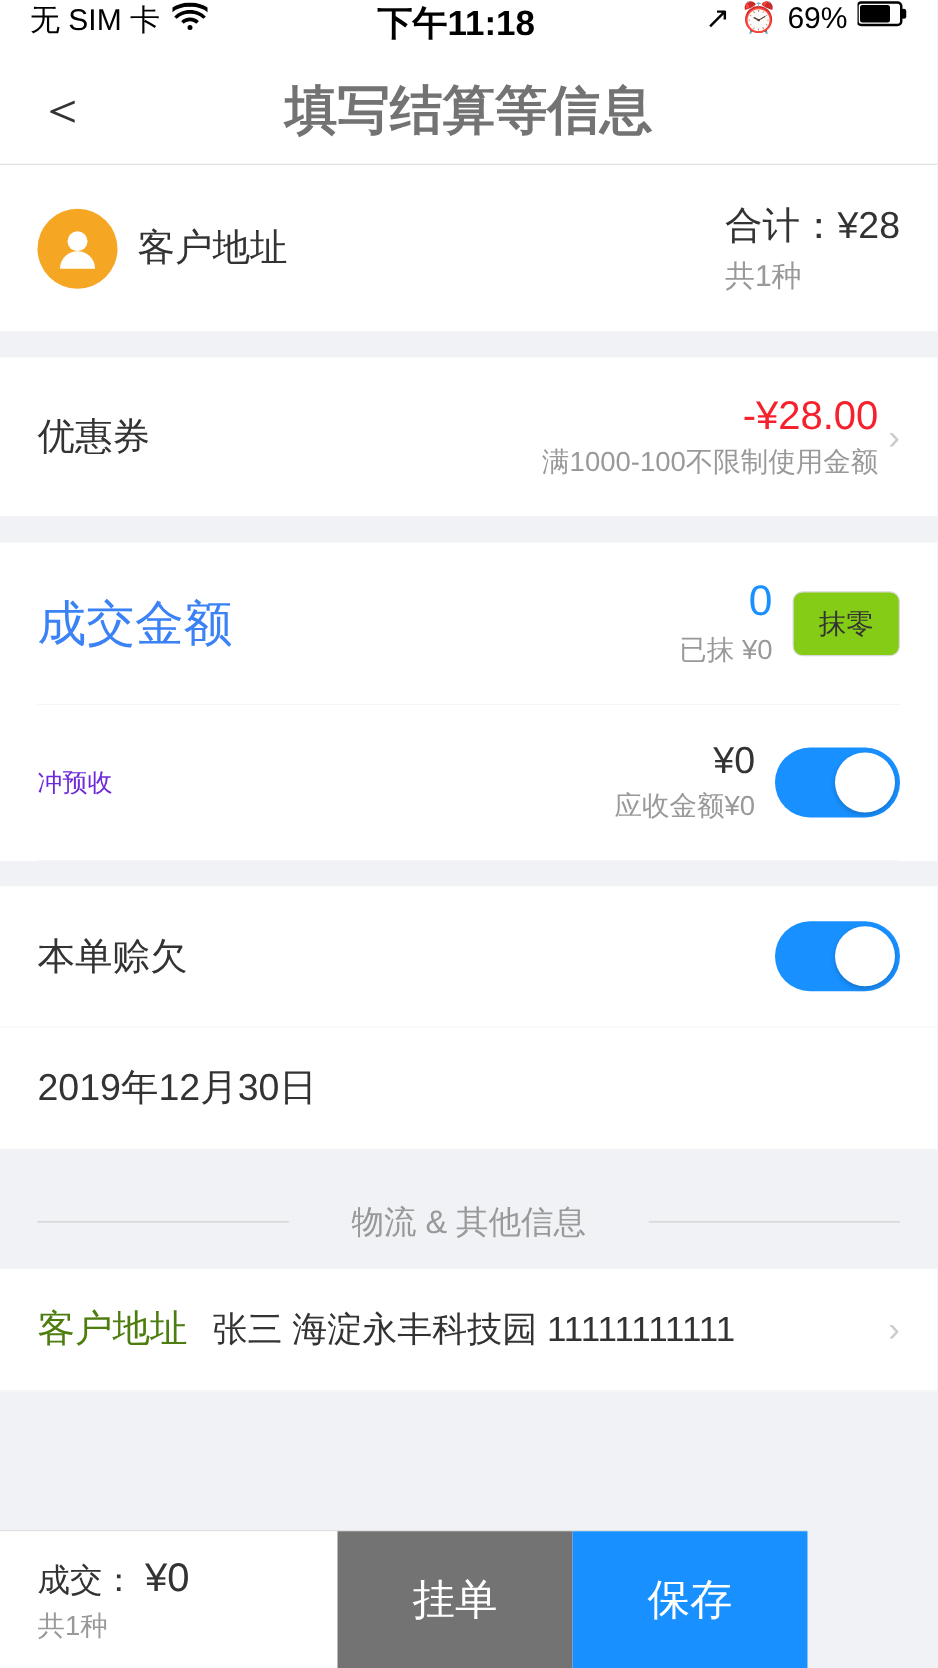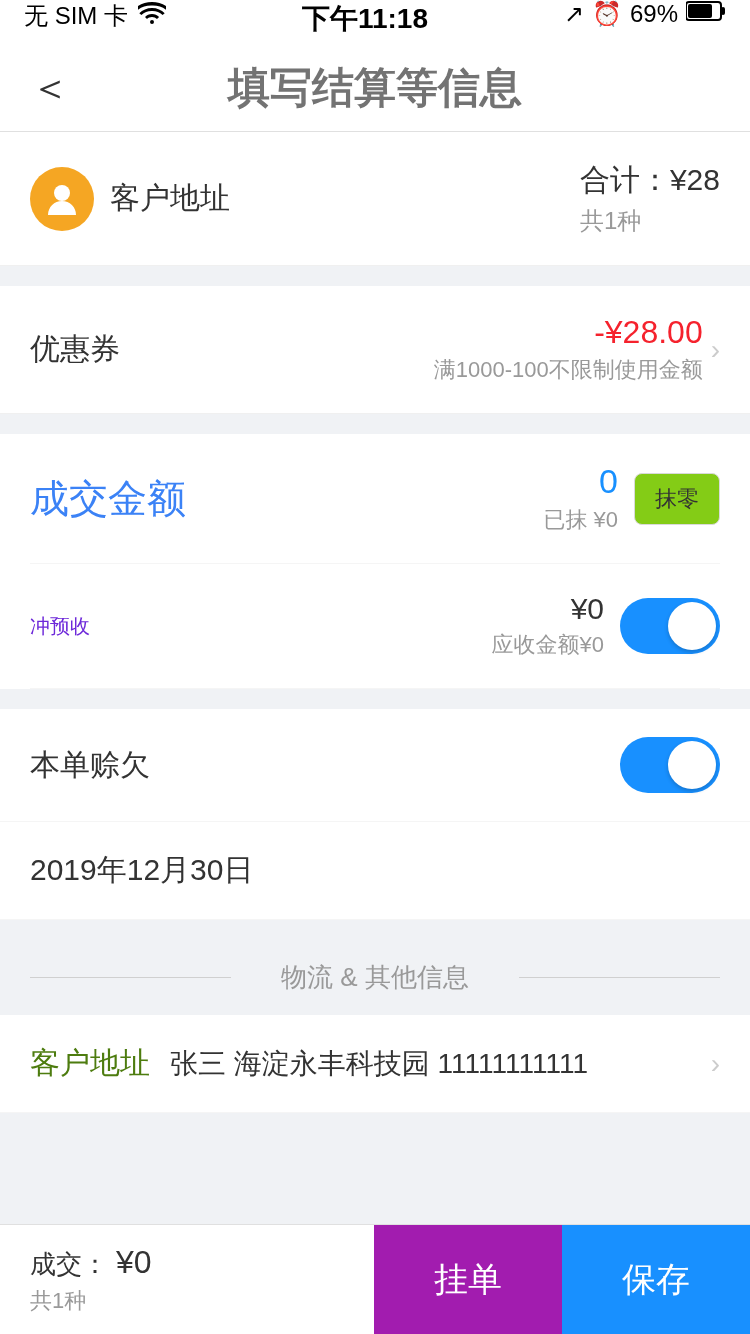--- a/index.html
+++ b/index.html
@@ -332,21 +332,21 @@
       font-size: 28px;
       color: #333;
       flex: 1;
     }
 
     
     .bottom-summary {
       position: fixed;
       bottom: 0;
       left: 0;
-      width: 750px;
+      width: 646px;
       height: 110px;
       background: #fff;
       display: flex;
       align-items: center;
       border-top: 1px solid #e0e0e0;
     }
     .bottom-info {
       flex: 1;
       padding-left: 30px;
     }
@@ -360,21 +360,21 @@
     .bottom-deal-label { font-size: 26px; color: #333; }
     .bottom-deal-amount { font-size: 32px; color: #333; font-weight: 500; }
     .bottom-count {
       font-size: 22px;
       color: #999;
       margin-top: 4px;
     }
     .bottom-btn-hold {
       width: 188px;
       height: 110px;
-      background: #a21caf;
+      background: #737373;
       display: flex;
       align-items: center;
       justify-content: center;
       cursor: pointer;
       text-align: right;
     }
     .bottom-btn-save {
       width: 188px;
       height: 110px;
       background: #1890ff;

